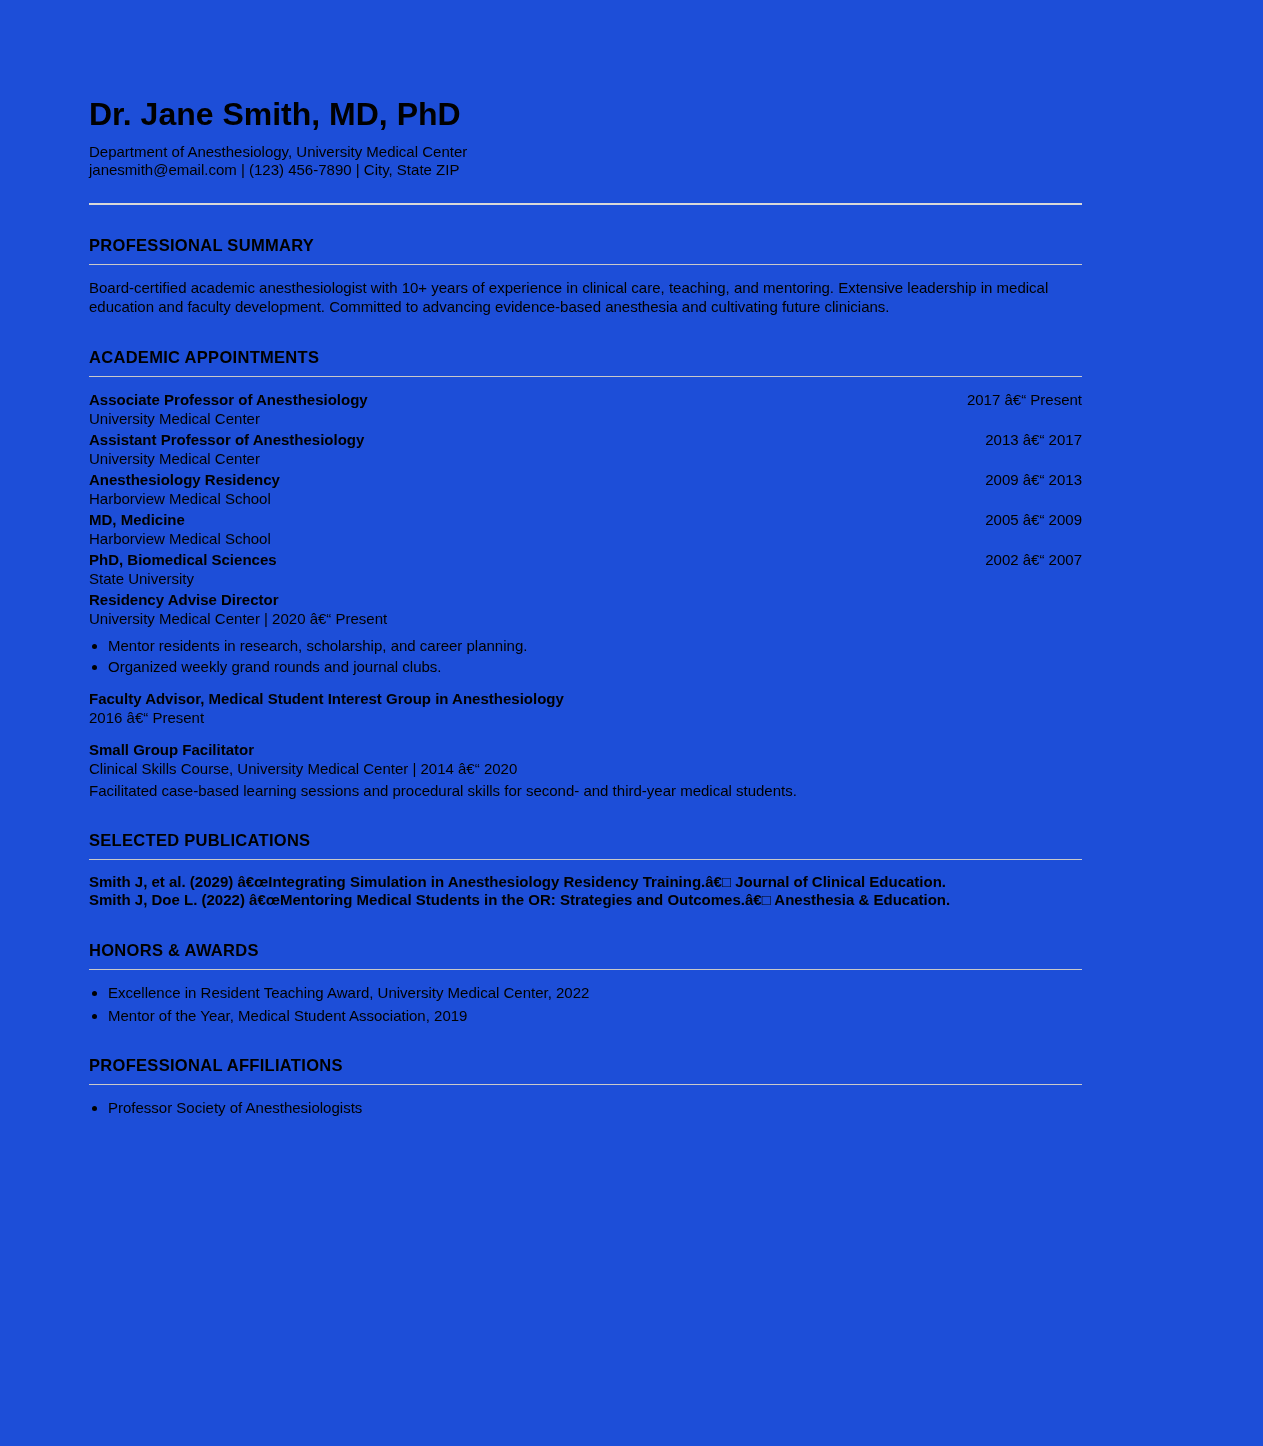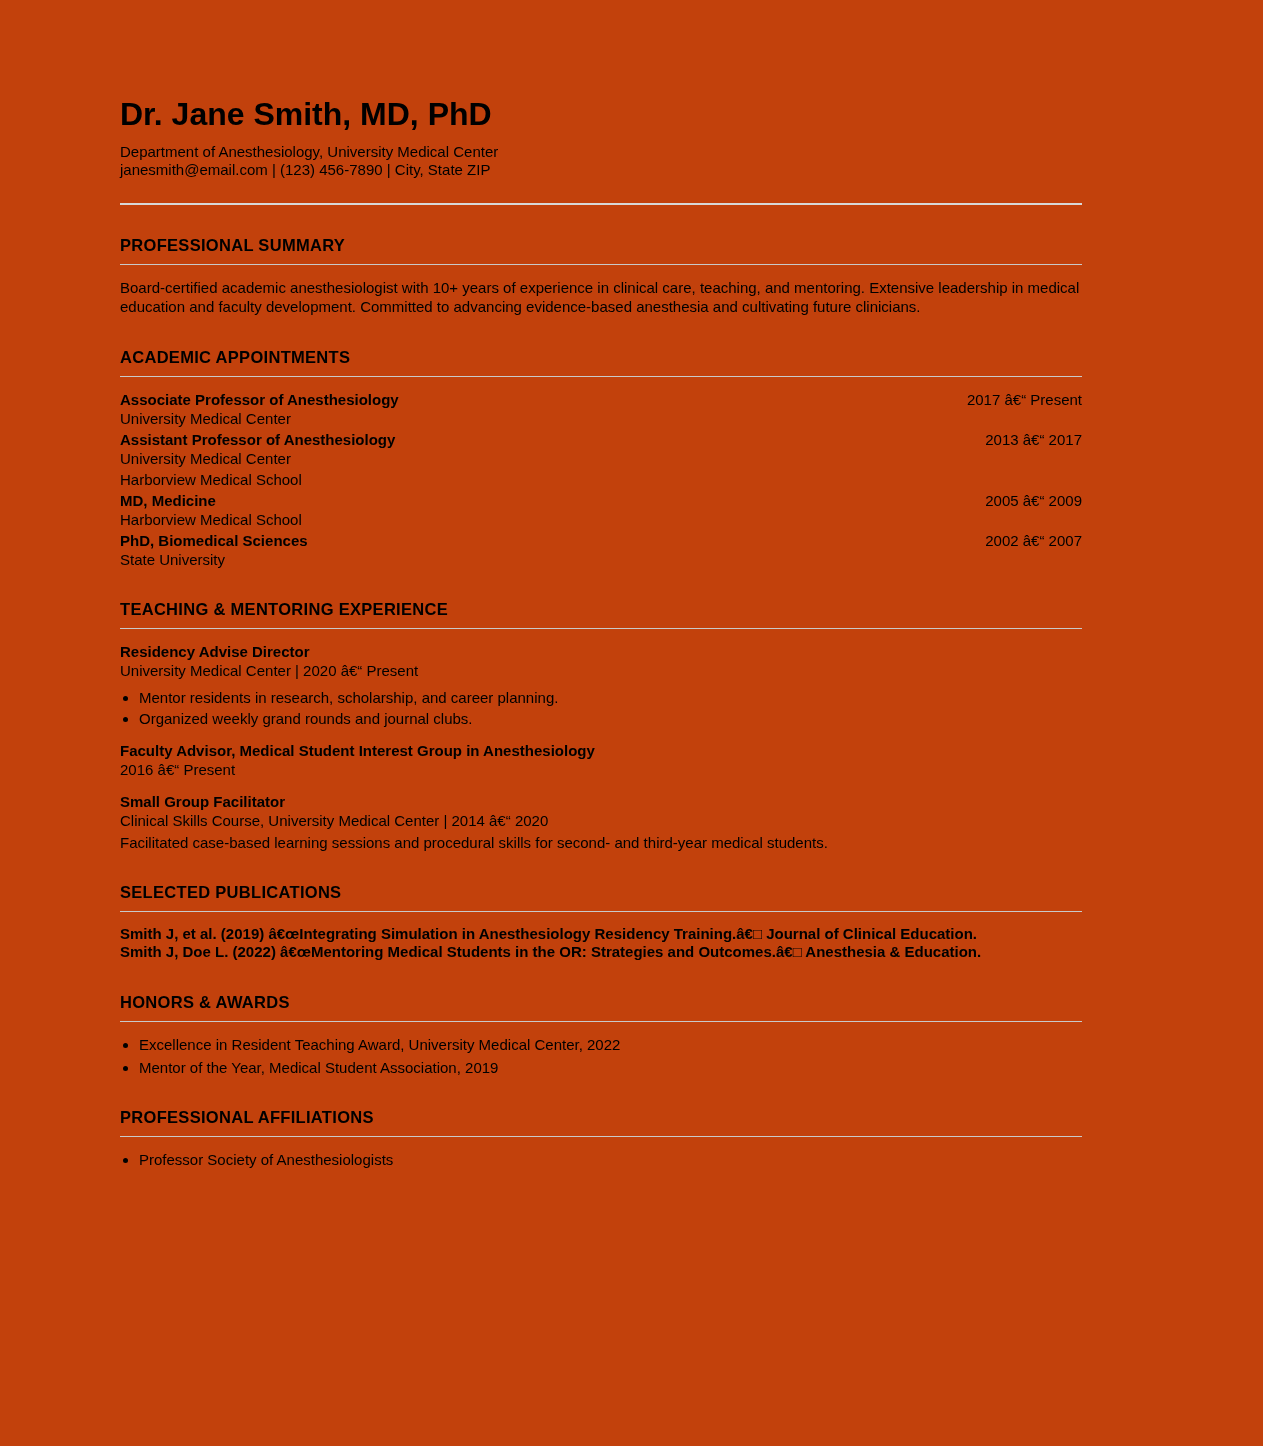--- a/index.html
+++ b/index.html
@@ -1,17 +1,17 @@
 <!DOCTYPE html>
 <html><head>
 <meta charset="utf-8">
 <style>
   html,body{margin:0;padding:0;background:#fff;}
   body{font-family:"Liberation Sans","DejaVu Sans",sans-serif;color:#000;}
-  .page{width:1263px;height:1446px;box-sizing:border-box;padding:97px 181px 0 120px;background:#c2410c;overflow:hidden;}
+  .page{width:1263px;height:1446px;box-sizing:border-box;padding:97px 181px 0 89px;background:#1d4ed8;overflow:hidden;}
 
   h1{font-size:32px;font-weight:bold;margin:0 0 10px 0;line-height:1.12;}
   .sub{font-size:15px;line-height:18.5px;}
 
   hr.rule{border:0;border-top:2px solid #d8d8d8;margin:23px 0 0 0;}
 
   h2{font-size:16.5px;font-weight:bold;letter-spacing:.3px;margin:31px 0 13px 0;padding-bottom:9px;border-bottom:1px solid #c9c9c9;}
 
   .body-text{font-size:15px;line-height:19.5px;margin:0;}
 
@@ -60,39 +60,42 @@
       <div class="entry-row">
         <span class="entry-title">Assistant Professor of Anesthesiology</span>
         <span class="entry-dates">2013 â€“ 2017</span>
       </div>
       <div class="entry-org">University Medical Center</div>
     </div>
   </div>
 
   <div>
     <div class="entry">
+      <div class="entry-row">
+        <span class="entry-title">Anesthesiology Residency</span>
+        <span class="entry-dates">2009 â€“ 2013</span>
+      </div>
       <div class="entry-org">Harborview Medical School</div>
     </div>
     <div class="entry">
       <div class="entry-row">
         <span class="entry-title">MD, Medicine</span>
         <span class="entry-dates">2005 â€“ 2009</span>
       </div>
       <div class="entry-org">Harborview Medical School</div>
     </div>
     <div class="entry">
       <div class="entry-row">
         <span class="entry-title">PhD, Biomedical Sciences</span>
         <span class="entry-dates">2002 â€“ 2007</span>
       </div>
       <div class="entry-org">State University</div>
     </div>
   </div>
 
-  <h2>TEACHING &amp; MENTORING EXPERIENCE</h2>
   <div>
     <div class="role">
       <div class="role-title">Residency Advise Director</div>
       <div class="role-sub">University Medical Center | 2020 â€“ Present</div>
       <ul class="bullets">
         <li>Mentor residents in research, scholarship, and career planning.</li>
         <li>Organized weekly grand rounds and journal clubs.</li>
       </ul>
     </div>
     <div class="role">
@@ -101,21 +104,21 @@
     </div>
     <div class="role">
       <div class="role-title">Small Group Facilitator</div>
       <div class="role-sub">Clinical Skills Course, University Medical Center | 2014 â€“ 2020</div>
       <p class="role-desc">Facilitated case-based learning sessions and procedural skills for second- and third-year medical students.</p>
     </div>
   </div>
 
   <h2>SELECTED PUBLICATIONS</h2>
   <div>
-    <p class="pub">Smith J, et al. (2019) â€œIntegrating Simulation in Anesthesiology Residency Training.â€□ Journal of Clinical Education.</p>
+    <p class="pub">Smith J, et al. (2029) â€œIntegrating Simulation in Anesthesiology Residency Training.â€□ Journal of Clinical Education.</p>
     <p class="pub">Smith J, Doe L. (2022) â€œMentoring Medical Students in the OR: Strategies and Outcomes.â€□ Anesthesia &amp; Education.</p>
   </div>
 
   <h2>HONORS &amp; AWARDS</h2>
   <ul class="bullets spread">
     <li>Excellence in Resident Teaching Award, University Medical Center, 2022</li>
     <li>Mentor of the Year, Medical Student Association, 2019</li>
   </ul>
 
   <h2>PROFESSIONAL AFFILIATIONS</h2>

